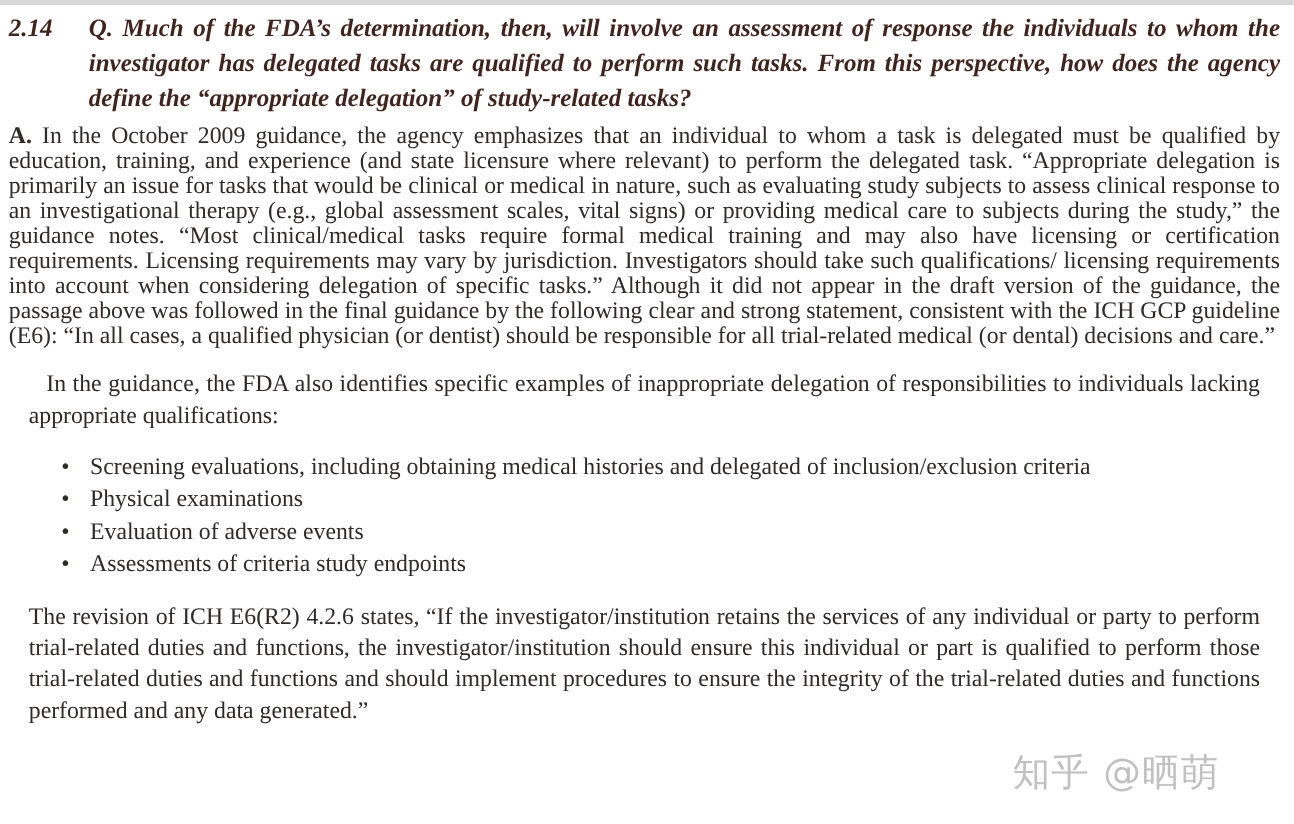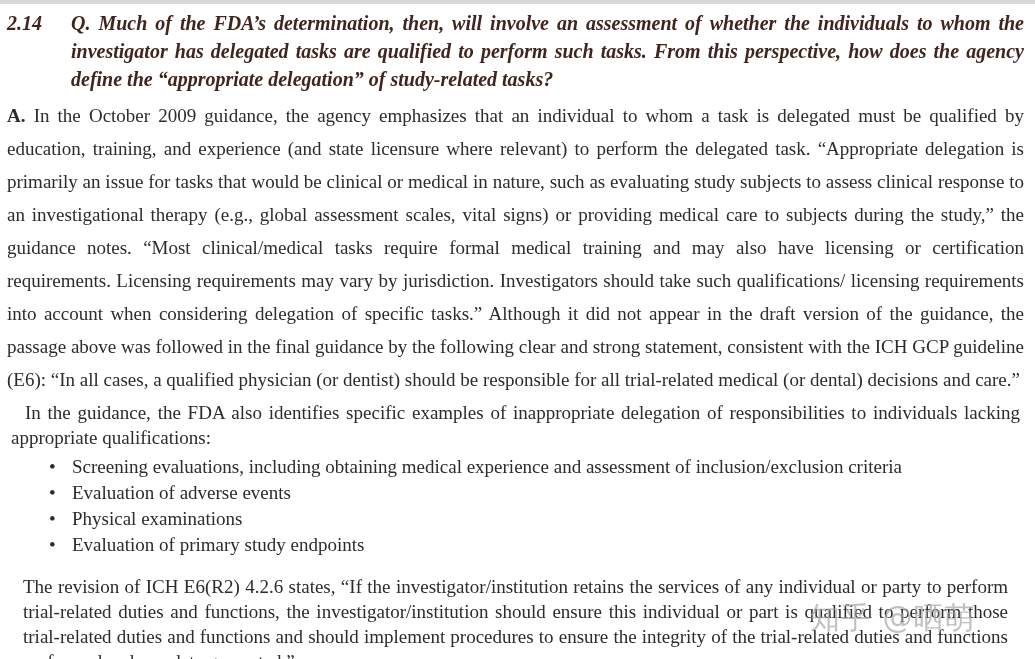--- a/index.html
+++ b/index.html
@@ -46,27 +46,27 @@
     text-align: justify;
   }
   
   .body-text {
     color: #2e2b29;
     font-size: 19px;
   }
   .answer-para {
     margin: 6px 0 0 0;
     text-align: justify;
-    line-height: 33px;
+    line-height: 20px;
   }
   .answer-label {
     font-weight: bold;
   }
   .intro-para {
-    margin: 4px;
+    margin: 16px;
     text-align: justify;
     line-height: 25px;
     text-indent: 14px;
     font-family: Liberation Serif, serif;
   }
   ul.bullets {
     margin: 0;
     padding: 0 0 0 42px;
     list-style: none;
   }
@@ -98,31 +98,31 @@
 </style>
 </head>
 <body>
 
 <div class="top-band"></div>
 
 <div class="page">
 
   <div class="question-block">
     <span class="qnum">2.14</span>
-    <div class="qtext">Q. Much of the FDA’s determination, then, will involve an assessment of whether the individuals to whom the investigator has delegated tasks are qualified to perform such tasks. From this perspective, how does the agency define the “appropriate delegation” of study-related tasks?</div>
+    <div class="qtext">Q. Much of the FDA’s determination, then, will involve an assessment of response the individuals to whom the investigator has delegated tasks are qualified to perform such tasks. From this perspective, how does the agency define the “appropriate delegation” of study-related tasks?</div>
   </div>
 
   <p class="body-text answer-para"><span class="answer-label">A.</span> <span>In the October 2009 guidance, the agency emphasizes that an individual to whom a task is delegated must be qualified by education, training, and experience (and state licensure where relevant) to perform the delegated task. “Appropriate delegation is primarily an issue for tasks that would be clinical or medical in nature, such as evaluating study subjects to assess clinical response to an investigational therapy (e.g., global assessment scales, vital signs) or providing medical care to subjects during the study,” the guidance notes. “Most clinical/medical tasks require formal medical training and may also have licensing or certification requirements. Licensing requirements may vary by jurisdiction. Investigators should take such qualifications/ licensing requirements into account when considering delegation of specific tasks.” Although it did not appear in the draft version of the guidance, the passage above was followed in the final guidance by the following clear and strong statement, consistent with the ICH GCP guideline (E6): “In all cases, a qualified physician (or dentist) should be responsible for all trial-related medical (or dental) decisions and care.”</span></p>
 
   <p class="body-text intro-para">In the guidance, the FDA also identifies specific examples of inappropriate delegation of responsibilities to individuals lacking appropriate qualifications:</p>
 
   <ul class="bullets body-text">
-    <li><span class="bullet-dot">•</span><span>Screening evaluations, including obtaining medical experience and assessment of inclusion/exclusion criteria</span></li>
+    <li><span class="bullet-dot">•</span><span>Screening evaluations, including obtaining medical histories and delegated of inclusion/exclusion criteria</span></li>
+    <li><span class="bullet-dot">•</span><span>Physical examinations</span></li>
     <li><span class="bullet-dot">•</span><span>Evaluation of adverse events</span></li>
-    <li><span class="bullet-dot">•</span><span>Physical examinations</span></li>
-    <li><span class="bullet-dot">•</span><span>Evaluation of primary study endpoints</span></li>
+    <li><span class="bullet-dot">•</span><span>Assessments of criteria study endpoints</span></li>
   </ul>
 
   <p class="body-text final-para">The revision of ICH E6(R2) 4.2.6 states, “If the investigator/institution retains the services of any individual or party to perform trial-related duties and functions, the investigator/institution should ensure this individual or part is qualified to perform those trial-related duties and functions and should implement procedures to ensure the integrity of the trial-related duties and functions performed and any data generated.”</p>
 
 </div>
 
 <div class="watermark">知乎 @晒萌</div>
 
 </body></html>

